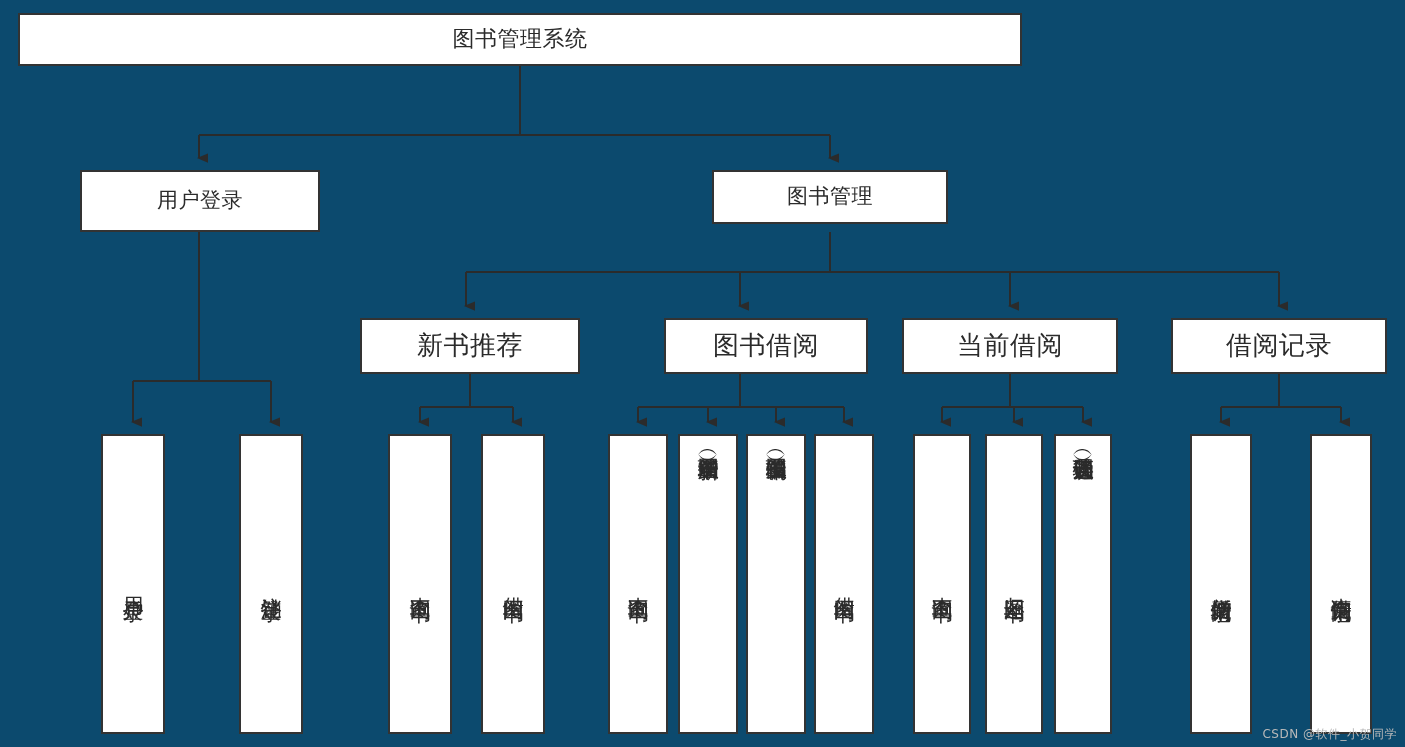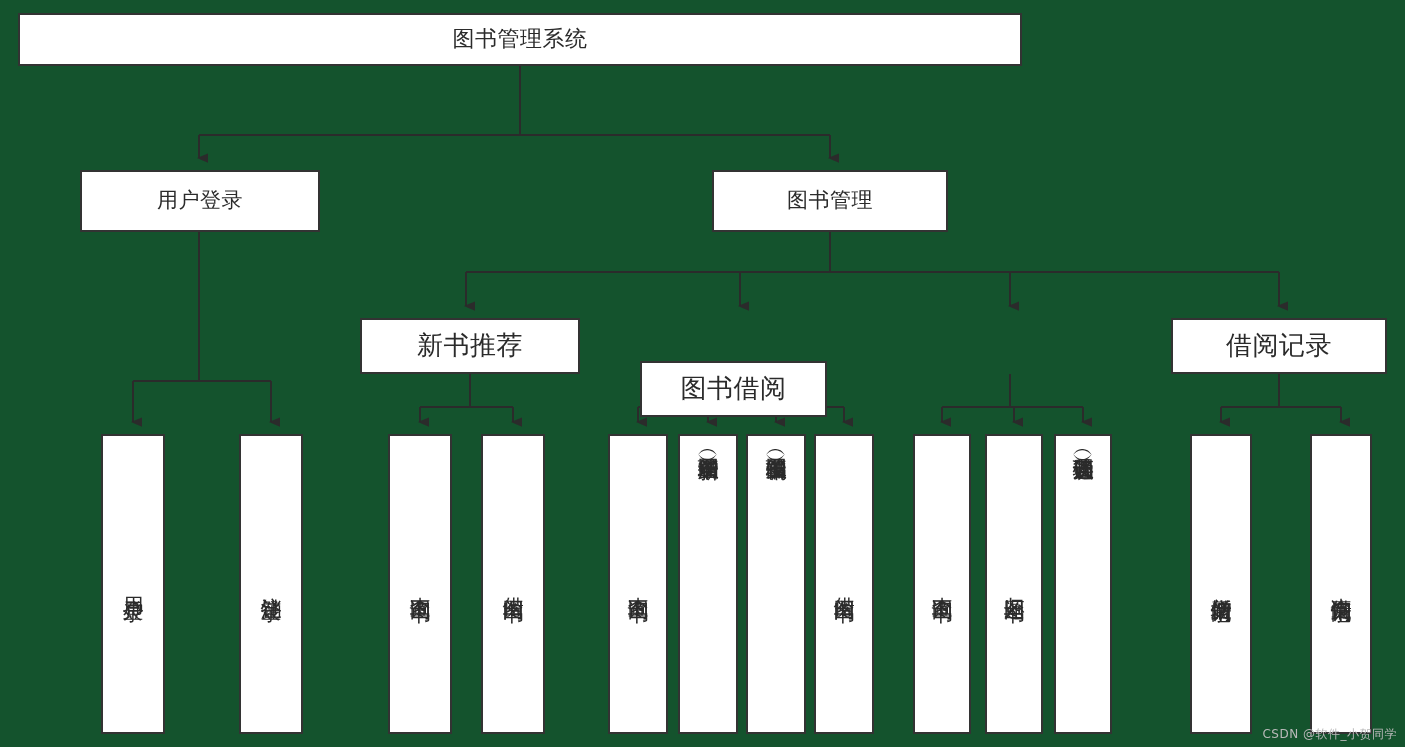--- a/index.html
+++ b/index.html
@@ -8,21 +8,21 @@
     padding: 0;
     background: #ffffff;
   }
   body {
     font-family: "DejaVu Sans", "Liberation Sans", sans-serif;
   }
   #canvas {
     position: relative;
     width: 1405px;
     height: 747px;
-    background: #14532d;
+    background: #0c4a6e;
     overflow: hidden;
   }
   svg.wires {
     position: absolute;
     left: 0;
     top: 0;
     width: 1405px;
     height: 747px;
     pointer-events: none;
   }
@@ -130,29 +130,32 @@
     </g>
   </svg>
 
   <div class="node root" style="left:18px; top:13px; width:1004px; height:53px;">
     <span class="label">图书管理系统</span>
   </div>
 
   <div class="node level2" style="left:80px; top:170px; width:240px; height:62px;">
     <span class="label">用户登录</span>
   </div>
-  <div class="node level2" style="left:712px; top:170px; width:236px; height:62px;">
+  <div class="node level2" style="left:712px; top:170px; width:236px; height:54px;">
     <span class="label">图书管理</span>
   </div>
 
   <div class="node level3" style="left:360px; top:318px; width:220px; height:56px;">
     <span class="label">新书推荐</span>
   </div>
-  <div class="node level3" style="left:640px; top:318px; width:187px; height:56px;margin-top:43px;">
+  <div class="node level3" style="left:664px; top:318px; width:204px; height:56px;">
     <span class="label">图书借阅</span>
+  </div>
+  <div class="node level3" style="left:902px; top:318px; width:216px; height:56px;">
+    <span class="label">当前借阅</span>
   </div>
   <div class="node level3" style="left:1171px; top:318px; width:216px; height:56px;justify-content:center;">
     <span class="label">借阅记录</span>
   </div>
 
   <div class="node leaf" style="left:101px; top:434px; width:64px; height:300px; align-items:center; padding-top:0;">
     <span class="label">用户登录</span>
   </div>
   <div class="node leaf" style="left:239px; top:434px; width:64px; height:300px; align-items:center; padding-top:0;">
     <span class="label">注销登录</span>

